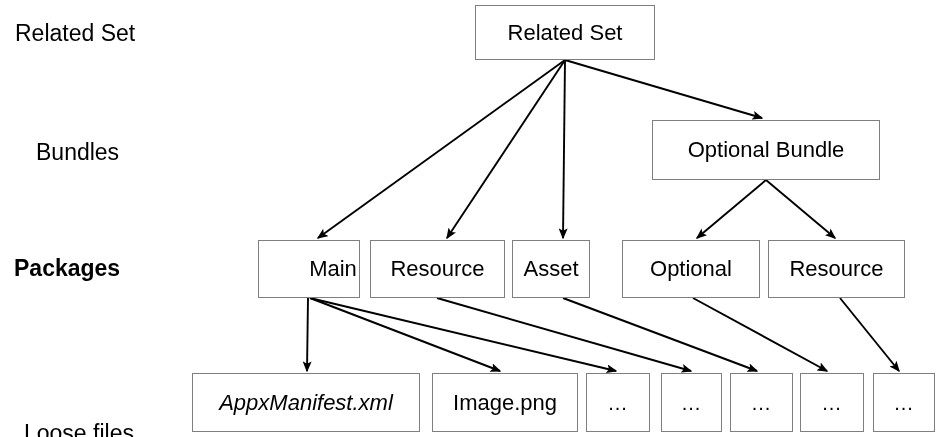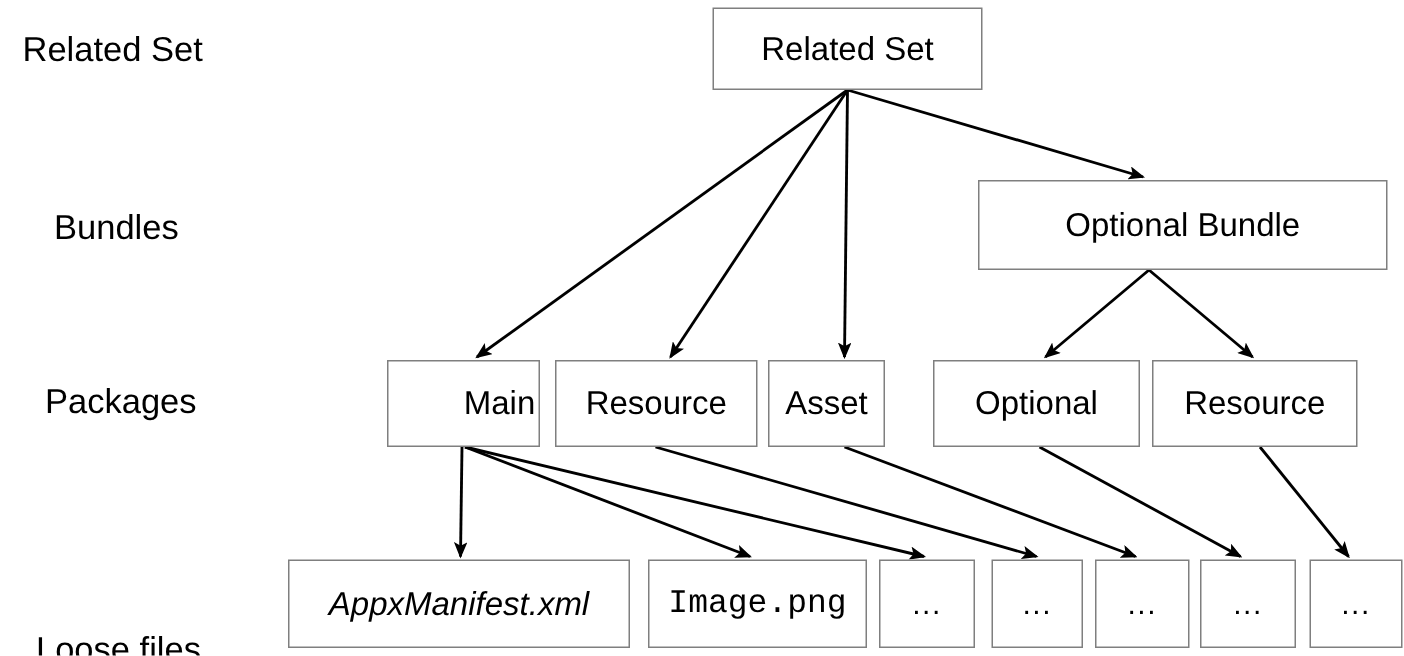--- a/index.html
+++ b/index.html
@@ -39,33 +39,33 @@
         <line x1="437" y1="298" x2="691" y2="371" stroke="#000000" stroke-width="1.9" marker-end="url(#arrowhead)"></line>
         <line x1="563" y1="298" x2="757" y2="371" stroke="#000000" stroke-width="1.9" marker-end="url(#arrowhead)"></line>
         <line x1="693" y1="298" x2="827" y2="371" stroke="#000000" stroke-width="1.9" marker-end="url(#arrowhead)"></line>
         <line x1="840" y1="298" x2="899" y2="371" stroke="#000000" stroke-width="1.9" marker-end="url(#arrowhead)"></line>
       </g>
   </svg>
 
   <div id="row-labels">
       <div class="row-label" style="left: 15px; top: 33px;">Related Set</div>
       <div class="row-label" style="left: 36px; top: 152px; text-align: center;">Bundles</div>
-      <div class="row-label" style="left: 30px; top: 268px;">Packages</div>
+      <div class="row-label" style="left: 14px; top: 268px; font-weight: bold;">Packages</div>
       <div class="row-label" style="left: 24px; top: 403px; margin-top: 30px;">Loose files</div>
     </div>
   <div id="node-layer">
       <div class="node" style="left: 475px; top: 5px; width: 180px; height: 55px;">Related Set</div>
-      <div class="node" style="left: 652px; top: 120px; width: 273px; height: 60px;">Optional Bundle</div>
+      <div class="node" style="left: 652px; top: 120px; width: 228px; height: 60px;">Optional Bundle</div>
       <div class="node" style="left: 258px; top: 240px; width: 102px; height: 58px; padding-left: 48px;">Main</div>
       <div class="node" style="left: 370px; top: 240px; width: 135px; height: 58px;">Resource</div>
       <div class="node" style="left: 512px; top: 240px; width: 78px; height: 58px;">Asset</div>
       <div class="node" style="left: 622px; top: 240px; width: 138px; height: 58px;">Optional</div>
       <div class="node" style="left: 768px; top: 240px; width: 137px; height: 58px;">Resource</div>
       <div class="node" style="left: 192px; top: 373px; width: 228px; height: 59px; font-style: italic;">AppxManifest.xml</div>
-      <div class="node" style="left: 432px; top: 373px; width: 146px; height: 59px; font-family: Liberation Mono, monospace;">Image.png</div>
+      <div class="node" style="left: 432px; top: 373px; width: 146px; height: 59px;">Image.png</div>
       <div class="node ell" style="left: 586px; top: 373px; width: 64px; height: 59px;">...</div>
       <div class="node ell" style="left: 661px; top: 373px; width: 61px; height: 59px;">...</div>
       <div class="node ell" style="left: 730px; top: 373px; width: 63px; height: 59px;">...</div>
       <div class="node ell" style="left: 800px; top: 373px; width: 64px; height: 59px;">...</div>
       <div class="node ell" style="left: 873px; top: 373px; width: 62px; height: 59px;">...</div>
     </div>
 
 </div>
 
 </body></html>

